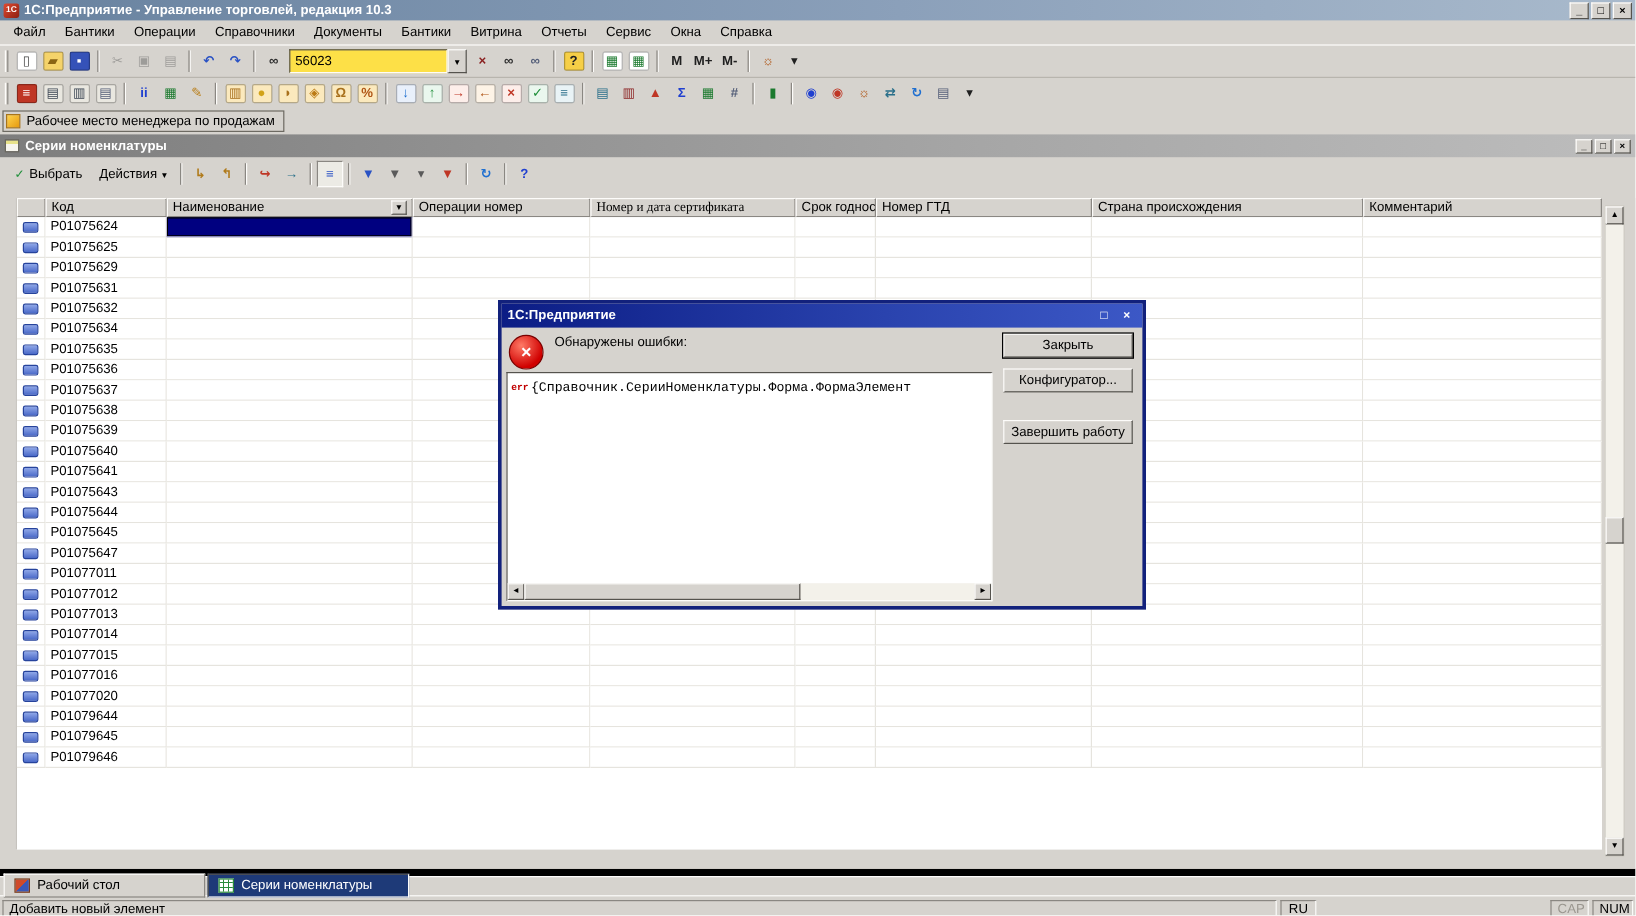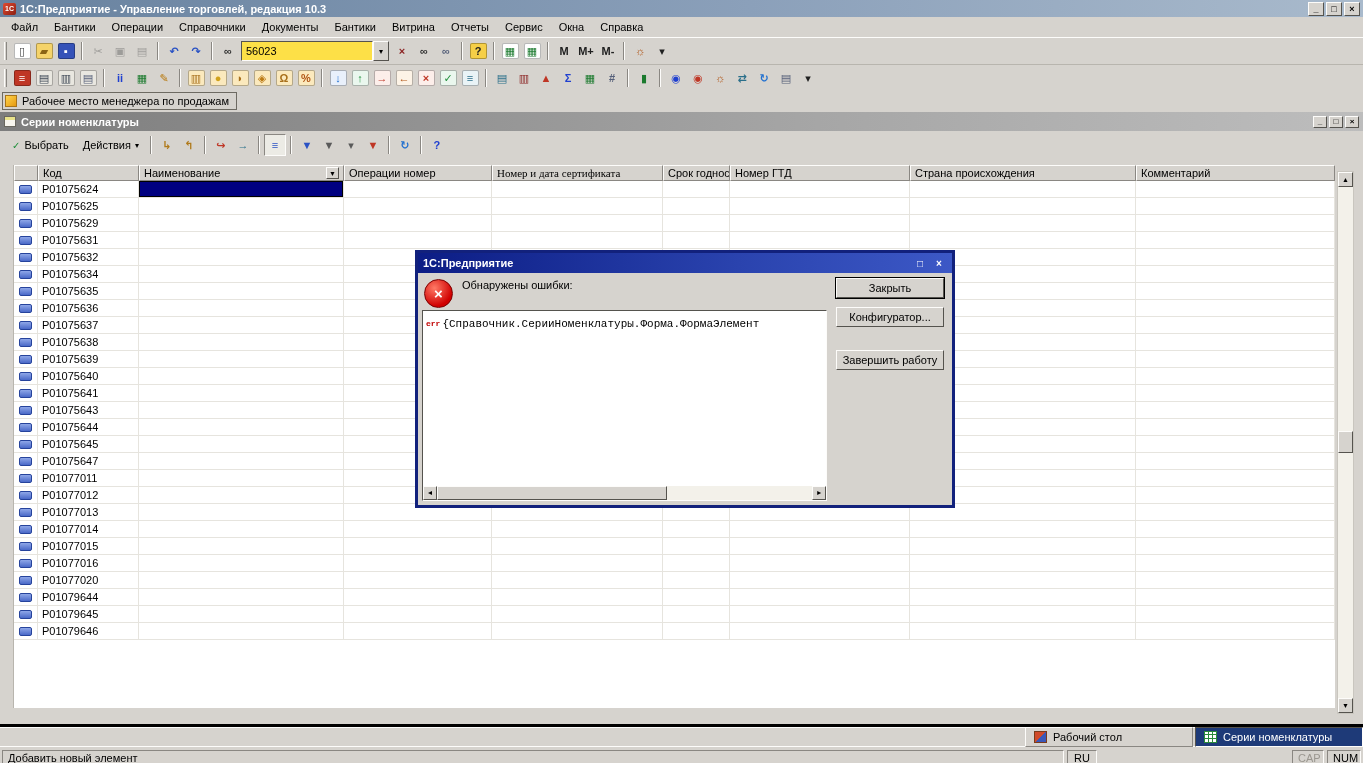--- a/index.html
+++ b/index.html
@@ -88,21 +88,21 @@
   .dlg-text { position:absolute; left:4px; top:37px; width:405px; height:191px; background:#fff; border:1px solid; border-color:#55534e #fdfcfa #fdfcfa #55534e; padding:6px 3px 2px 3px; overflow:hidden; font-family:"Liberation Mono","DejaVu Sans Mono",monospace; font-size:11px; }
   .err-line1 { white-space:nowrap; line-height:14px; }
   .err-tag { color:#c00000; font-size:8px; margin-right:2px; vertical-align:top; font-weight:bold; }
   .err-line2 { white-space:nowrap; line-height:15px; padding-left:34px; }
   .hscroll { position:absolute; left:0; right:0; bottom:0; height:14px; background:#f3f1ea; display:flex; align-items:stretch; }
   .hs-btn { width:14px; background:#d6d3ce; border:1px solid; border-color:#fdfcfa #55534e #55534e #fdfcfa; font-size:7px; display:flex; align-items:center; justify-content:center; flex:none; }
   .hs-thumb { width:230px; background:#d6d3ce; border:1px solid; border-color:#fdfcfa #55534e #55534e #fdfcfa; flex:none; }
   .hs-track { flex:1; }
 
   
-  .taskbar { height:22px; display:flex; align-items:center; border-top:3px solid #000000; box-shadow: inset 0 1px 0 #fdfcfa; padding-left:1px;justify-content:flex-end; }
+  .taskbar { height:22px; display:flex; align-items:center; border-top:6px solid #000000; box-shadow: inset 0 1px 0 #fdfcfa; padding-left:1px; }
   .task-tab { display:inline-flex; align-items:center; height:20px; margin-left:2px; padding:0 8px; border:1px solid; border-color:#fdfcfa #8a8782 #8a8782 #fdfcfa; background:#d6d3ce; min-width:168px; }
   .task-tab.active { background:#1e3a78; color:#fff; border-color:#55534e #fdfcfa #fdfcfa #55534e; }
   .tab-icon { width:13px; height:12px; margin-right:6px; flex:none; }
   [data-name="desktop-icon"] { background:linear-gradient(135deg,#d04a2a 0 50%,#3a57b8 50% 100%); border:1px solid #7a3a1a; }
   [data-name="grid-icon"] { background-color:#fff; background-image:repeating-linear-gradient(0deg,transparent 0 3px,#2a8a3a 3px 4px),repeating-linear-gradient(90deg,transparent 0 3px,#2a8a3a 3px 4px); border:1px solid #2a8a3a; }
 
   
   .statusbar { height:23px; display:flex; align-items:center; border-top:1px solid #fdfcfa; padding:0 2px; }
   .sb-panel { border:1px solid; border-color:#8a8782 #fdfcfa #fdfcfa #8a8782; height:17px; line-height:15px; padding:0 5px; overflow:hidden; white-space:nowrap; }
   .sb-left { flex:1; margin-right:3px; }

